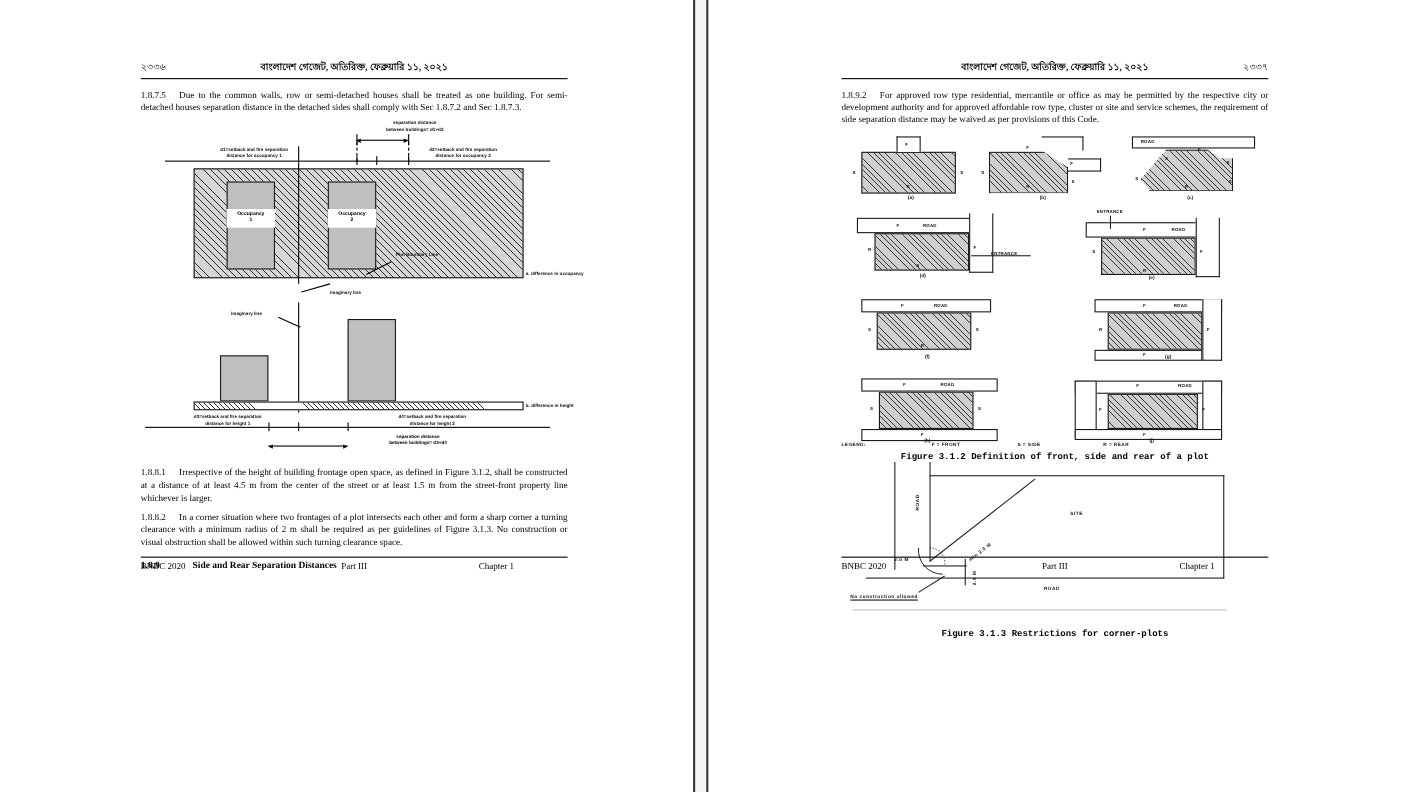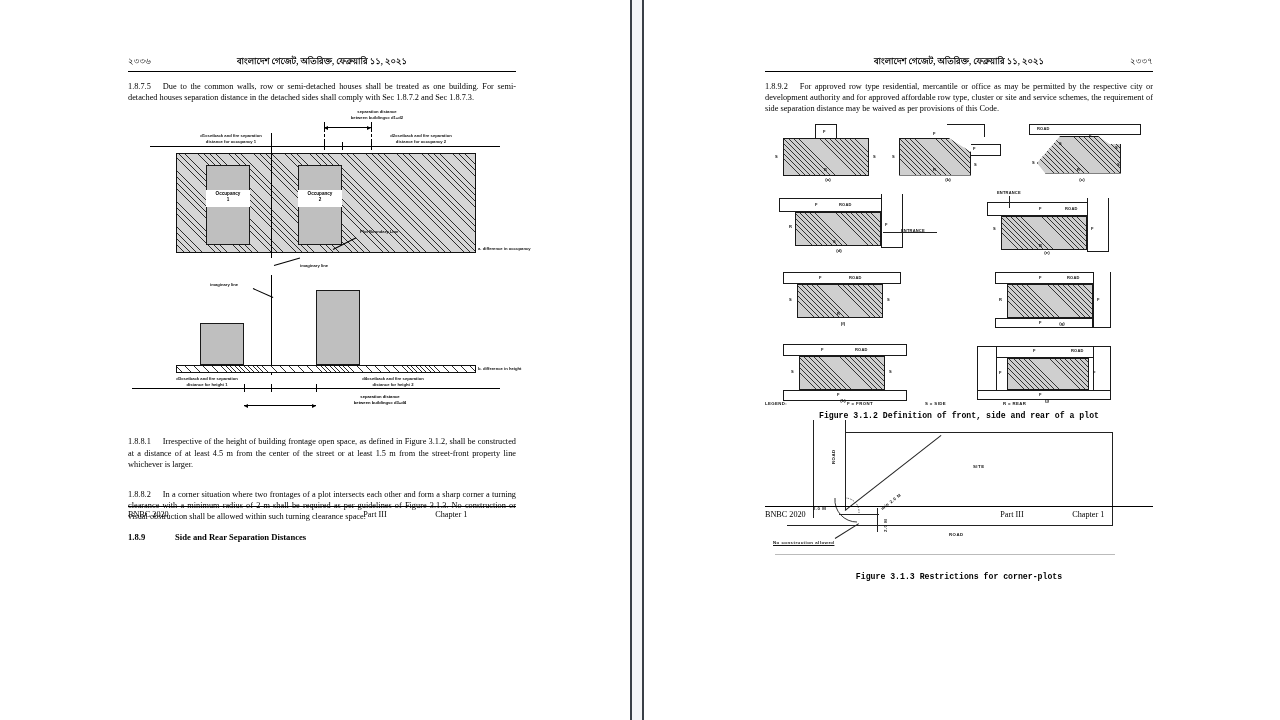--- a/index.html
+++ b/index.html
@@ -70,21 +70,21 @@
   }
   .runhead.right .folio {
     margin-left: auto;
   }
 
   
   .para {
     font-size: 8.3px;
     line-height: 11.2px;
     text-align: justify;
-    margin-top: 19px;
+    margin-top: 7px;
     color: #000;
   }
   .para .num {
     font-weight: 400;
     margin-right: 12px;
   }
   .para.first { margin-top: 9px; }
 
   .head {
     font-size: 8.6px;
@@ -109,21 +109,21 @@
   .footer {
     position: absolute;
     left: 0; right: 0;
     bottom: 101px;
     border-top: 1.3px solid #000;
     padding-top: 3px;
     display: flex;
     font-size: 8.2px;
   }
   .footer .f-left  { flex: 1; text-align: left; }
-  .footer .f-mid   { flex: 1; text-align: right; }
+  .footer .f-mid   { flex: 1; text-align: center; }
   .footer .f-right { flex: 1; text-align: center; }
 
   
   .fig311 {
     position: relative;
     width: 388px;
     height: 290px;
     margin-top: 2px;
     font-family: "Liberation Sans", sans-serif;
   }

